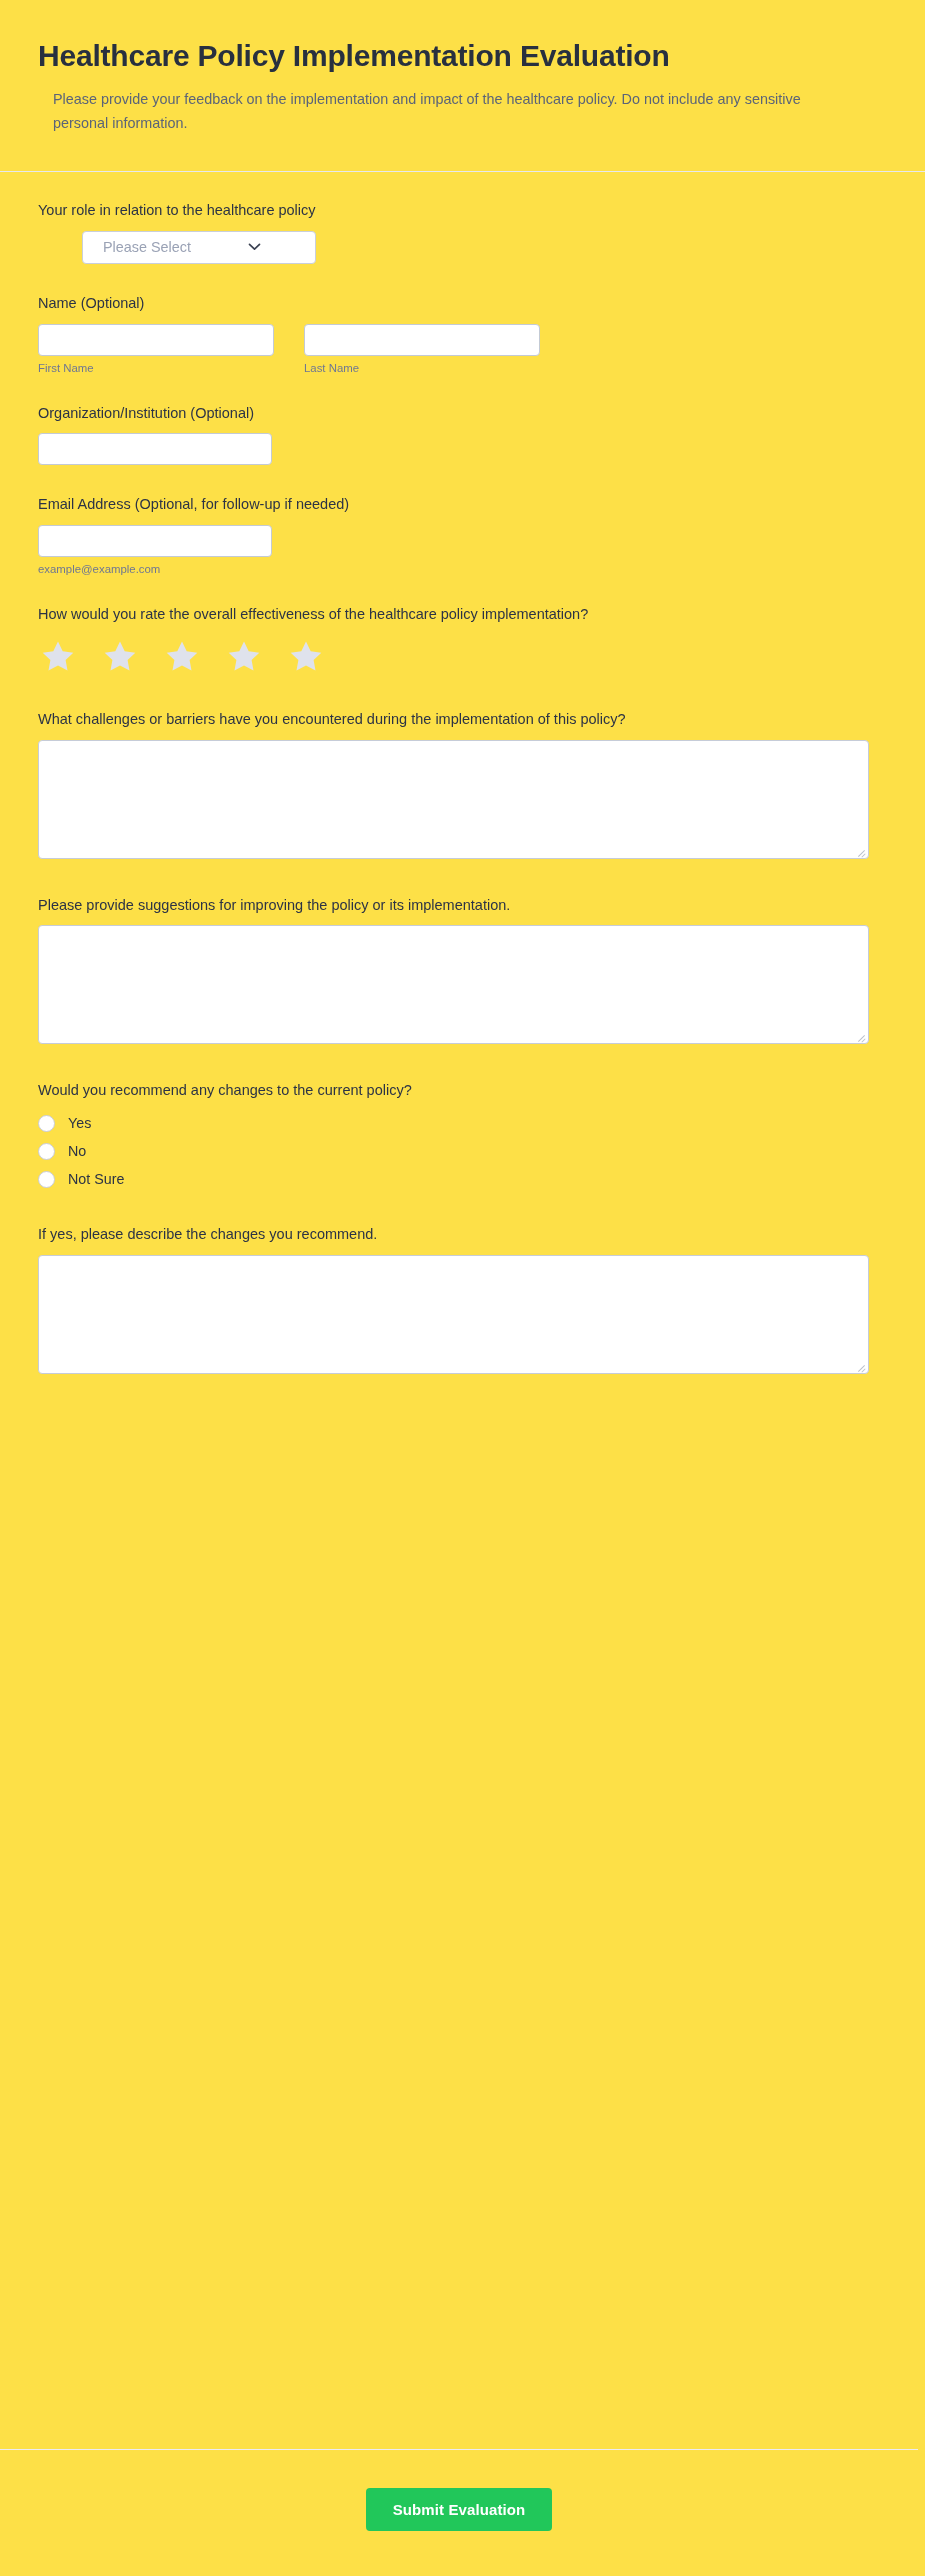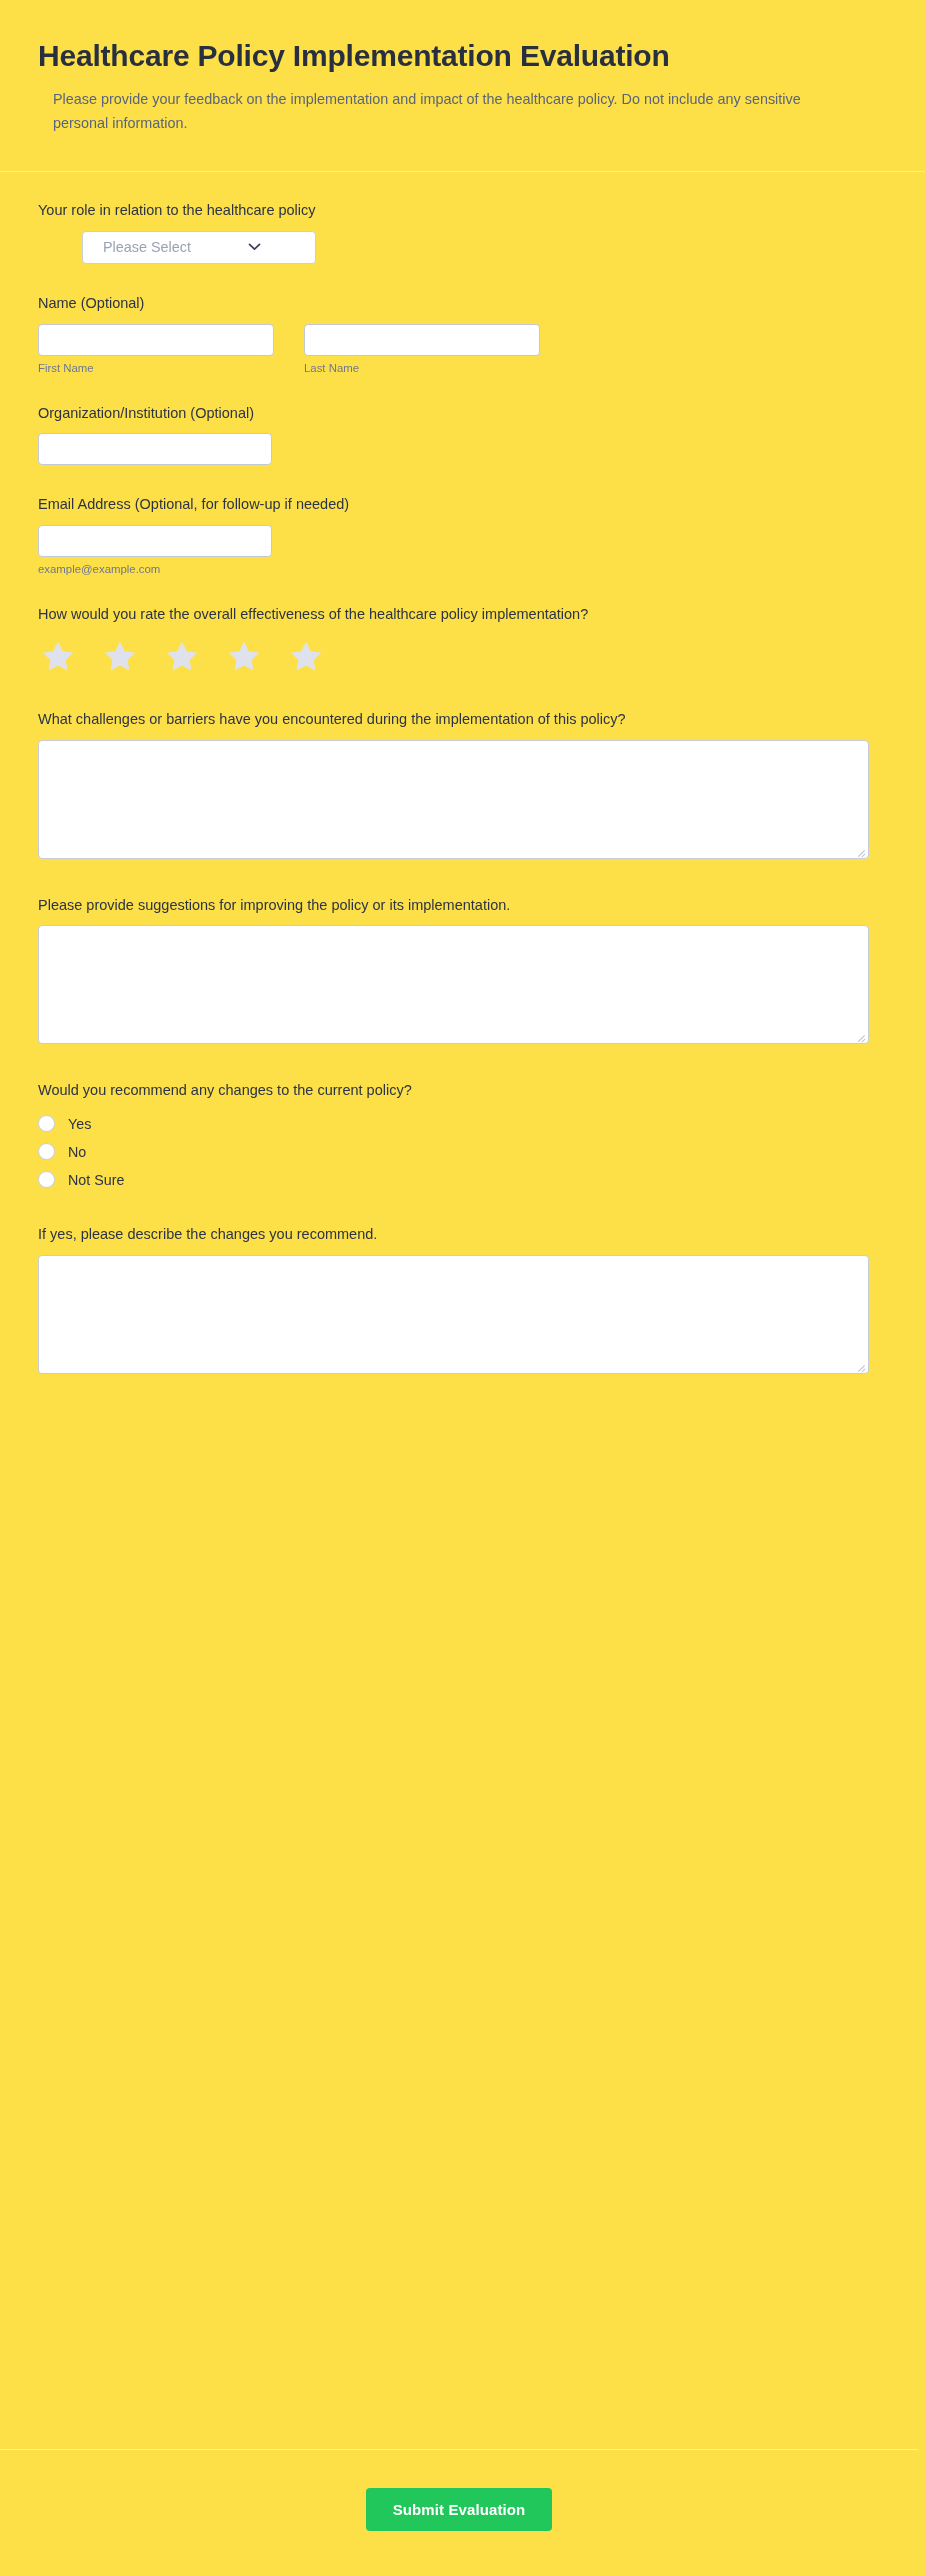--- a/index.html
+++ b/index.html
@@ -139,21 +139,21 @@
     height: 1px;
     transform-origin: center;
   }
   .grip i.l1 { width: 9px; right: 0; bottom: 2px; transform: rotate(-45deg); }
   .grip i.l2 { width: 5px; right: 0; bottom: 0px; transform: rotate(-45deg); }
 
   
   .radio-list { margin-top: 13px; }
   .radio-row {
     display: flex;
-    align-items: center;
+    align-items: flex-start;
     margin-bottom: 11px;
     cursor: pointer;
   }
   .radio-dot {
     width: 17px; height: 17px;
     border: 1.4px solid #c9ccd8;
     border-radius: 50%;
     background: #fff;
     margin-right: 13px;
     flex: none;

